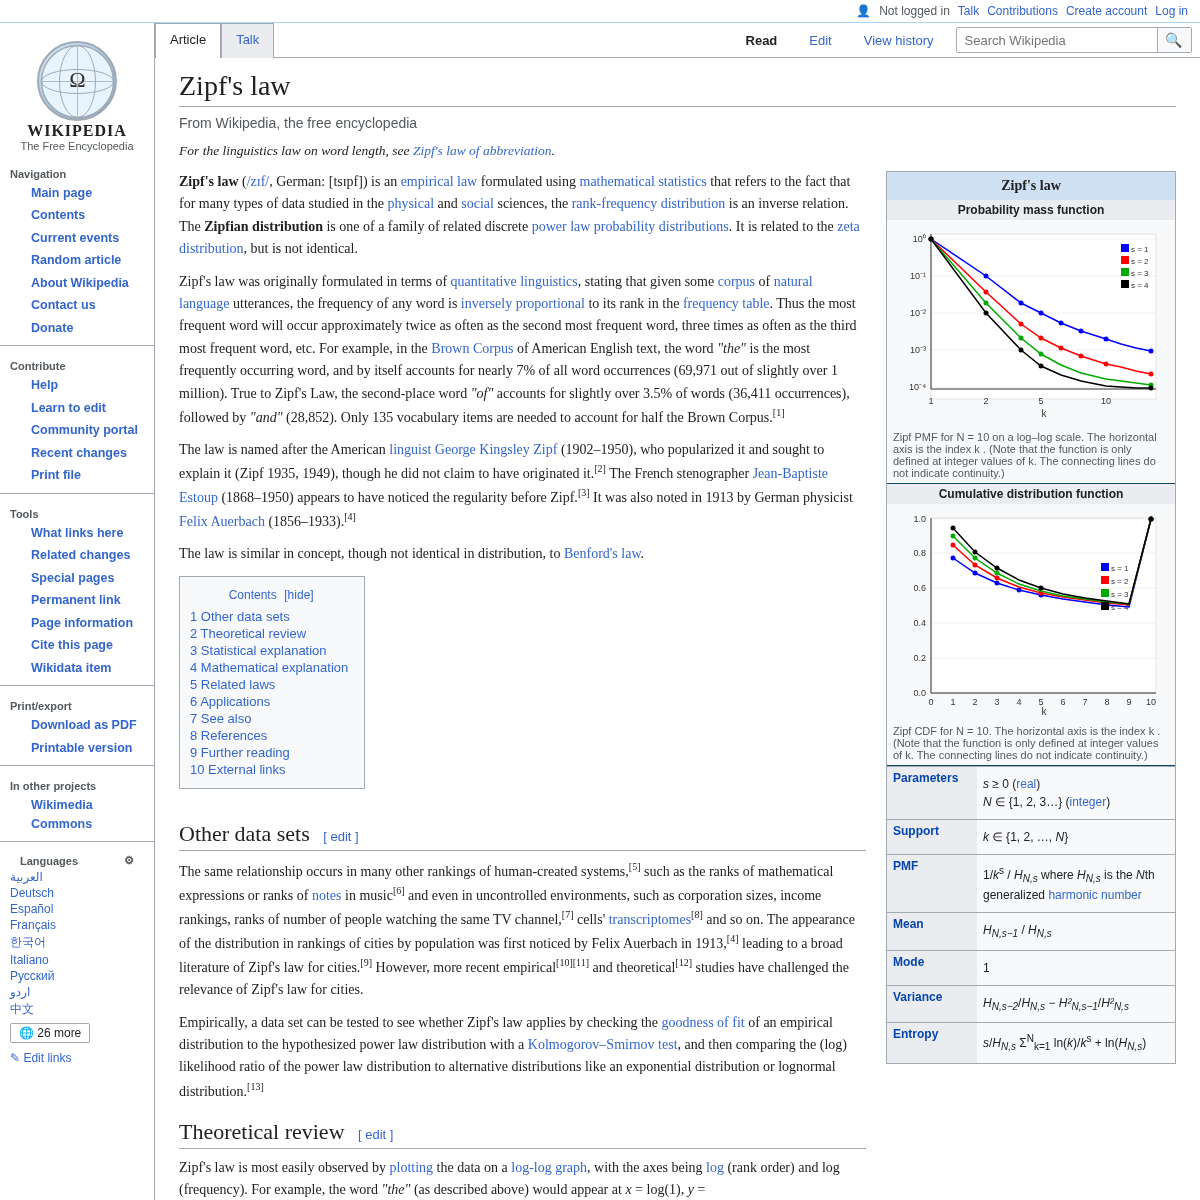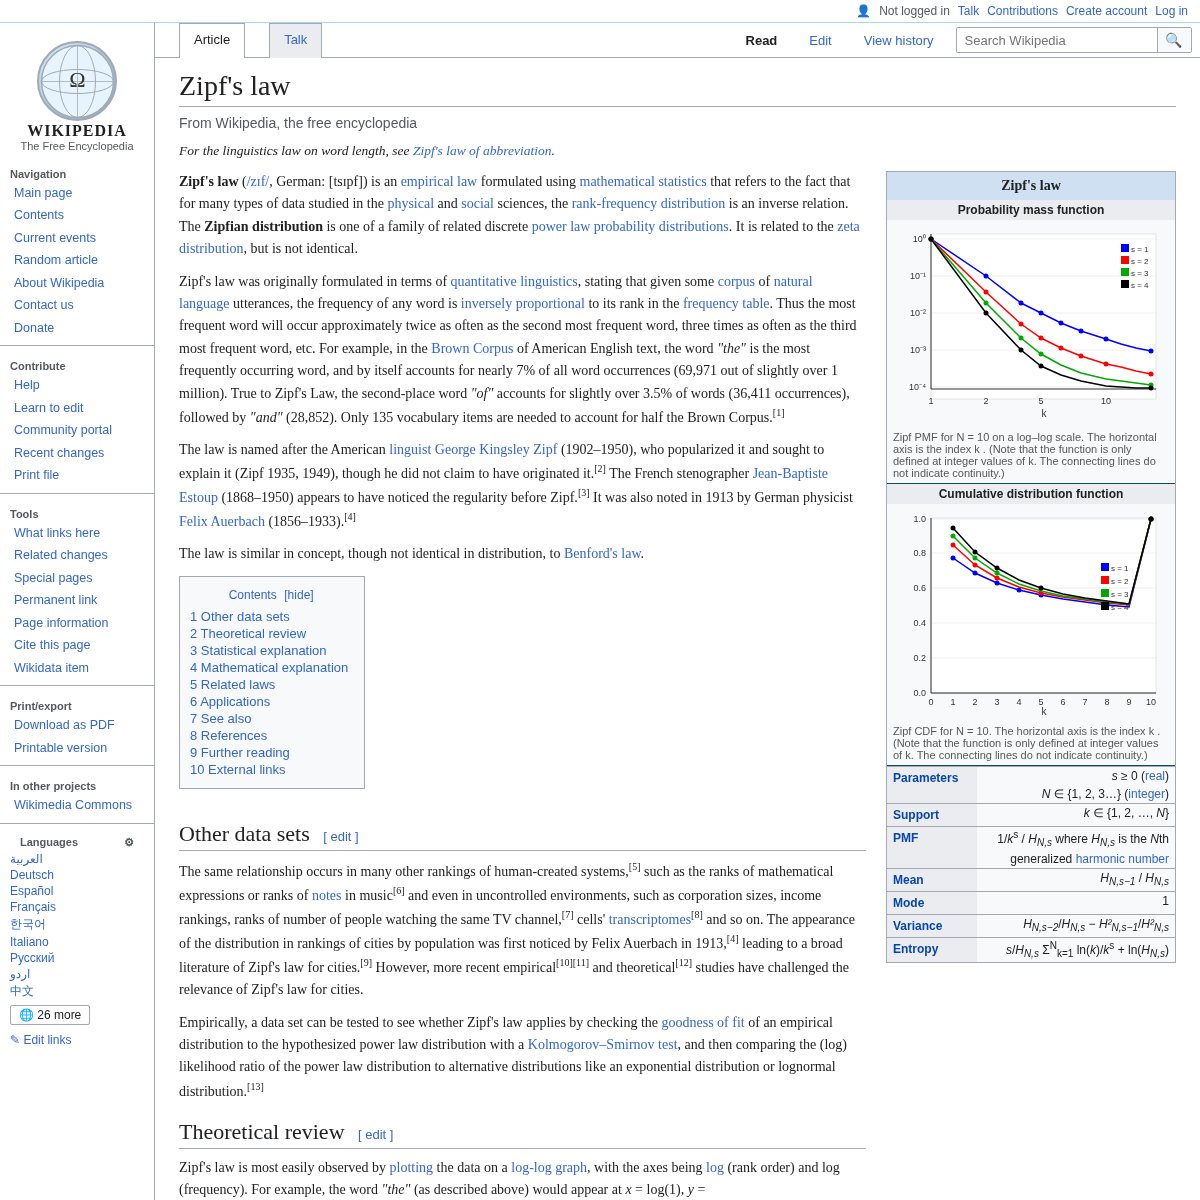--- a/index.html
+++ b/index.html
@@ -68,22 +68,23 @@
       padding: 6px 0 2px;
     }
     .sidebar-section-title {
       font-size: 11px;
       font-weight: bold;
       color: #54595d;
       padding: 4px 10px 2px;
       text-transform: none;
     }
     .sidebar-item {
-      padding: 2px 10px 2px 14px;
+      padding: 2px 10px 2px 31px;
       line-height: 1.4;
+      font-weight: bold;
     }
     .sidebar-item a {
       font-size: 12.5px;
     }
     .sidebar-divider {
       border: none;
       border-top: 1px solid #a2a9b1;
       margin: 4px 0;
     }
     .sidebar-lang-section {
@@ -132,21 +133,20 @@
       flex: 1;
     }
     .tab-item {
       padding: 8px 14px;
       border: 1px solid transparent;
       border-bottom: none;
       margin-bottom: -1px;
       cursor: pointer;
       font-size: 13px;
       font-family: sans-serif;
-      margin-left: 24px;
     }
     .tab-item.active {
       background: #fff;
       border-color: #a2a9b1;
       border-bottom-color: #fff;
     }
     .tab-item:not(.active) {
       background: #eaecf0;
       border-color: #a2a9b1;
       color: #3366cc;
@@ -280,25 +280,24 @@
       background: #eaecf0;
       font-weight: bold;
       padding: 4px 6px;
       width: 90px;
       min-width: 90px;
       color: #0645ad;
       vertical-align: top;
       font-size: 12px;
     }
     .infobox-value {
-      padding: 0 6px;
+      padding: 8px 6px;
       flex: 1;
       font-size: 12px;
       line-height: 1.5;
-      text-align: right;
     }
 
     
     .contents-box {
       border: 1px solid #a2a9b1;
       background: #f8f9fa;
       display: inline-block;
       padding: 10px 16px 10px 10px;
       margin-bottom: 16px;
       font-family: sans-serif;

